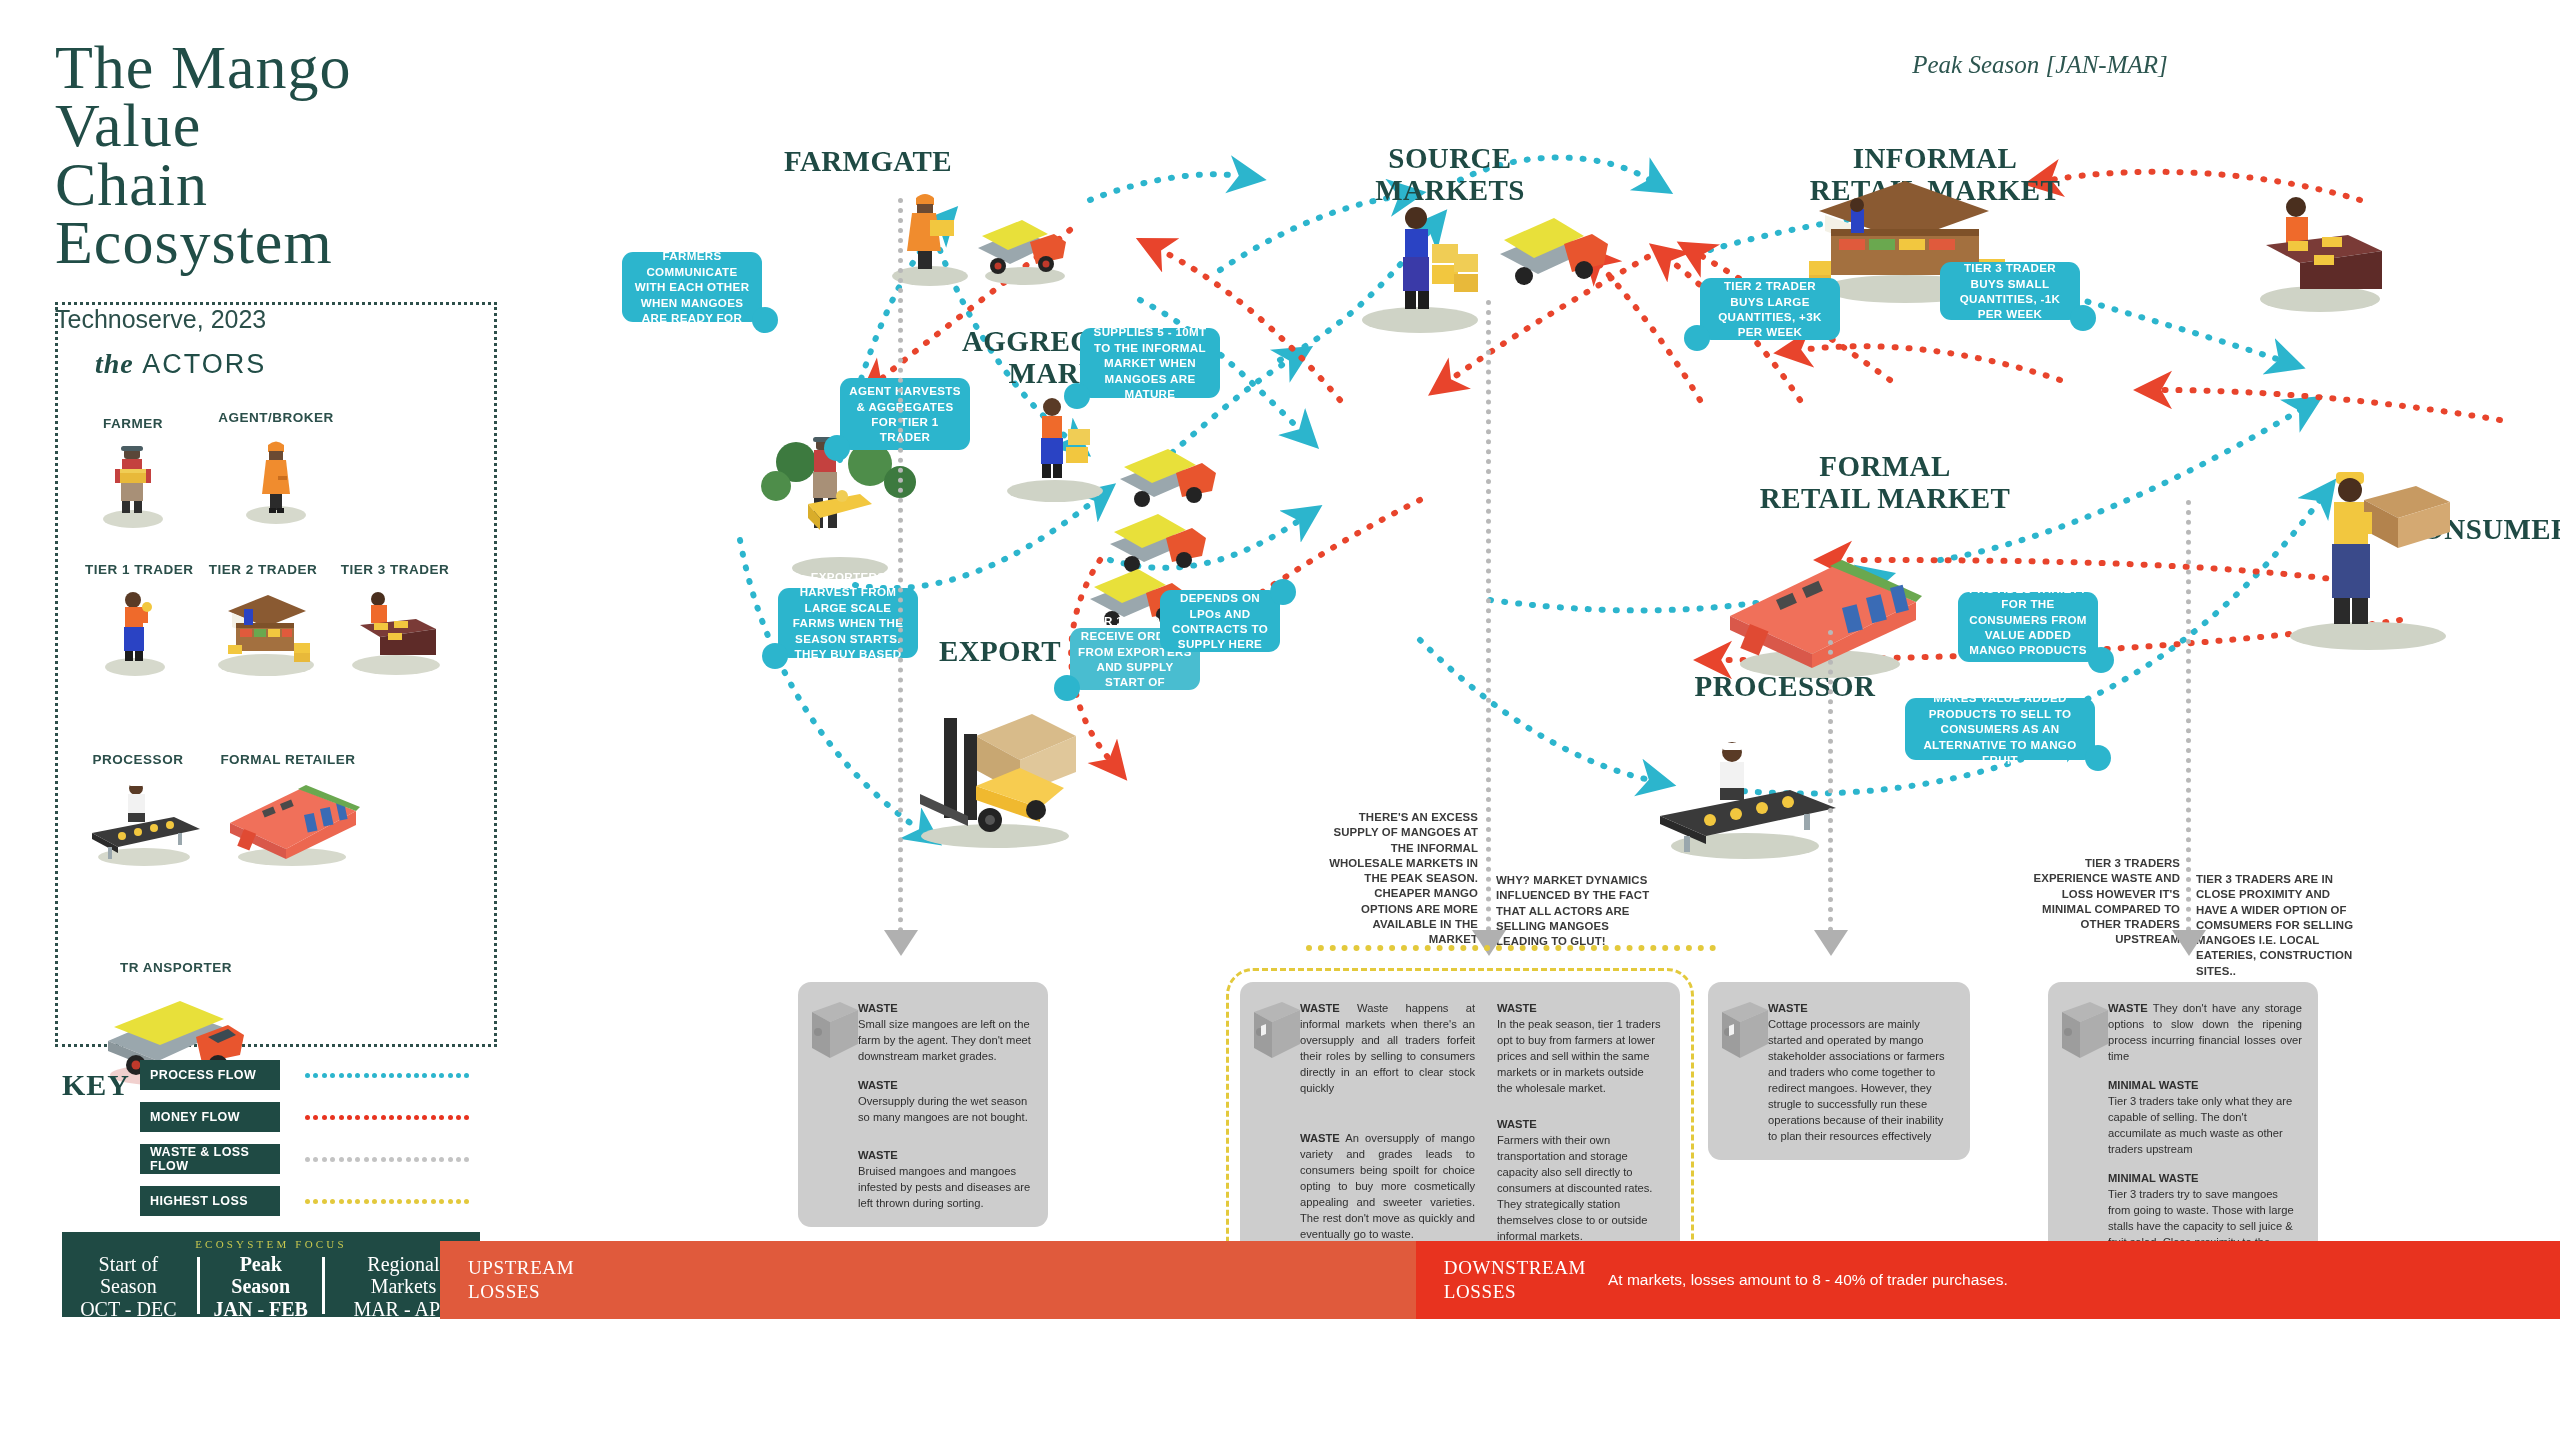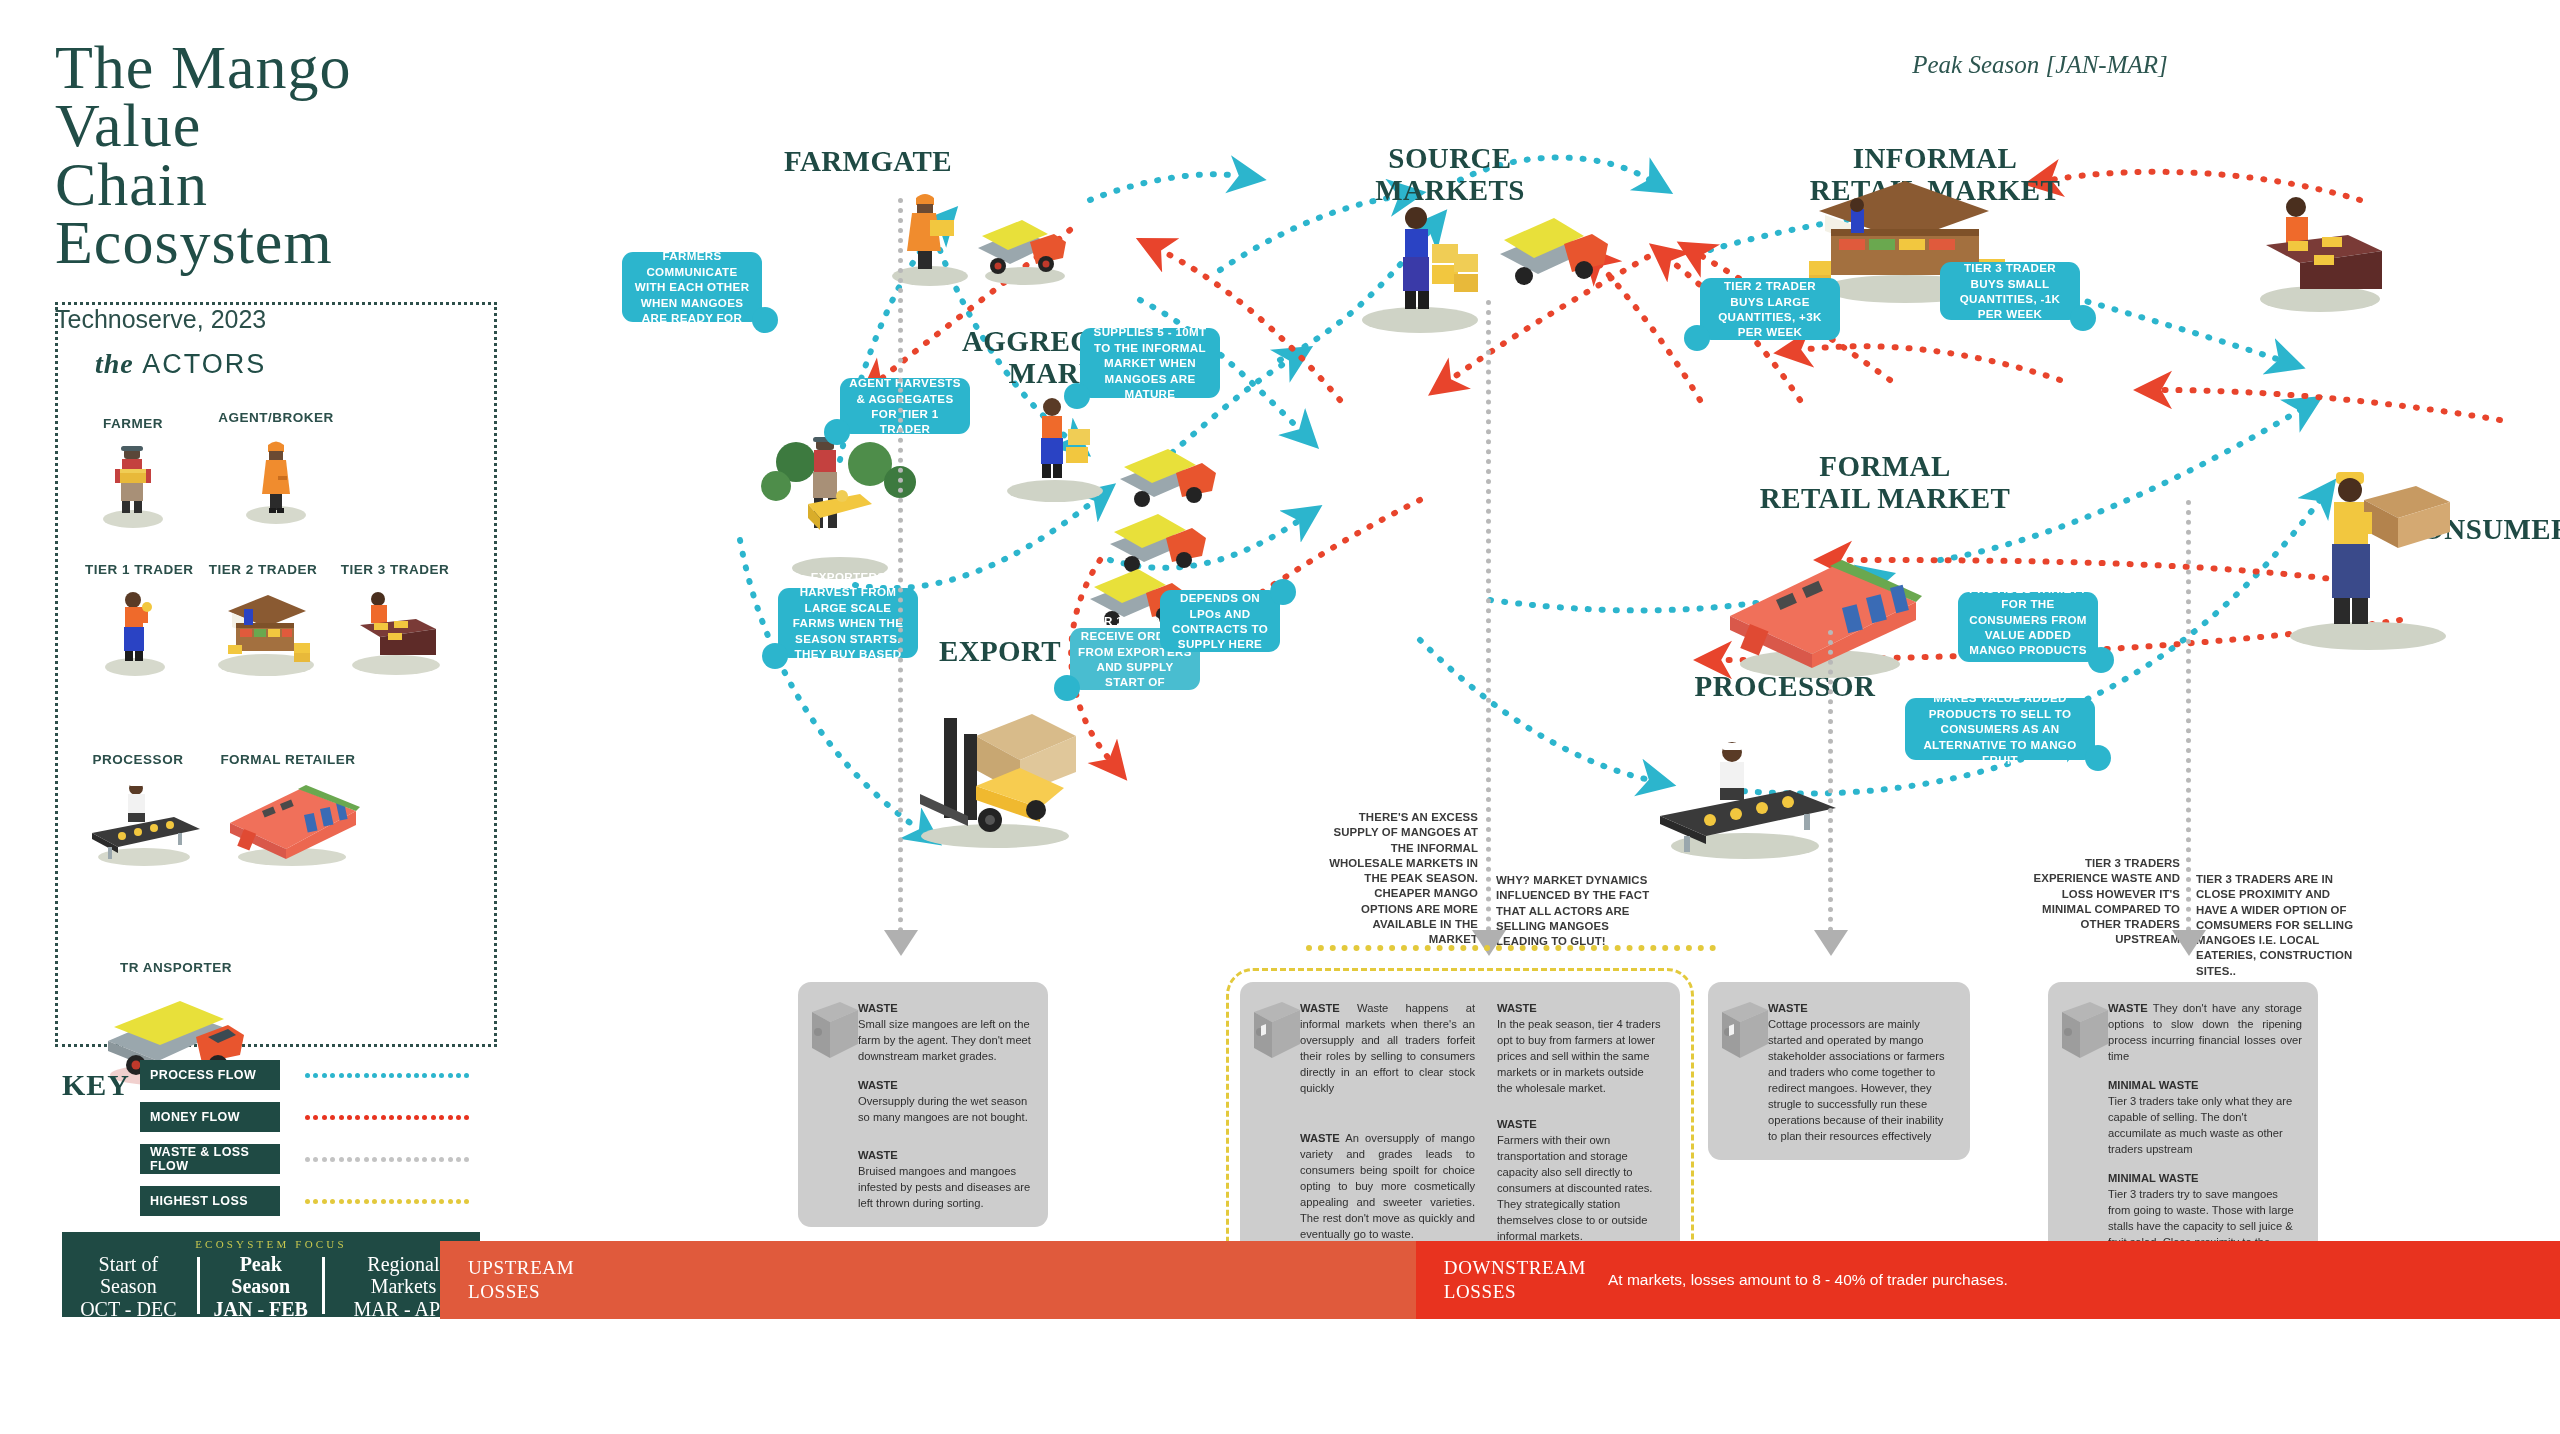--- a/index.html
+++ b/index.html
@@ -646,21 +646,21 @@
       <path d="M158 58 L210 42 L210 72 L158 88 Z" fill="#d4a972"></path>
       <rect x="120" y="52" width="12" height="22" fill="#f2c73f"></rect>
     </svg>
   </div>
 
   <div class="callout" style="left:-18px; top:252px; width:140px; height:70px;">
     <span>AGENTS AND FARMERS COMMUNICATE WITH EACH OTHER WHEN MANGOES ARE READY FOR HARVEST</span>
     <span class="tail br"></span>
   </div>
 
-  <div class="callout" style="left:200px; top:378px; width:130px; height:56px;">
+  <div class="callout" style="left:200px; top:378px; width:130px; height:72px;">
     <span>AGENT HARVESTS &amp; AGGREGATES FOR TIER 1 TRADER</span>
     <span class="tail bl"></span>
   </div>
 
   <div class="callout" style="left:138px; top:588px; width:140px; height:70px;">
     <span>EXPORTERS HARVEST FROM LARGE SCALE FARMS WHEN THE SEASON STARTS. THEY BUY BASED ON GRADES</span>
     <span class="tail bl"></span>
   </div>
 
   <div class="callout" style="left:430px; top:628px; width:130px; height:62px; background:#49bdd0;">
@@ -740,21 +740,21 @@
       <path d="M24 26 L52 14 L52 48 L24 62 Z" fill="#adadad"></path>
       <circle cx="12" cy="36" r="4" fill="#8d8d8d"></circle>
       <path d="M13 30 l5 -2 l0 10 l-5 2 z" fill="#f2f2f2"></path>
     </svg>
     <div class="cols">
       <div style="width:175px;">
         <p class="just"><b>WASTE</b> <span>Waste happens at informal markets when there's an oversupply and all traders forfeit their roles by selling to consumers directly in an effort to clear stock quickly</span></p>
         <p class="just" style="margin-top:34px;"><b>WASTE</b> <span>An oversupply of mango variety and grades leads to consumers being spoilt for choice opting to buy more cosmetically appealing and sweeter varieties. The rest don't move as quickly and eventually go to waste.</span></p>
       </div>
       <div style="width:165px;">
-        <p><b>WASTE</b><br><span>In the peak season, tier 4 traders opt to buy from farmers at lower prices and sell within the same markets or in markets outside the wholesale market.</span></p>
+        <p><b>WASTE</b><br><span>In the peak season, tier 1 traders opt to buy from farmers at lower prices and sell within the same markets or in markets outside the wholesale market.</span></p>
         <p style="margin-top:20px;"><b>WASTE</b><br><span>Farmers with their own transportation and storage capacity also sell directly to consumers at discounted rates. They strategically station themselves close to or outside informal markets.</span></p>
       </div>
     </div>
   </div>
 
   <div class="waste-card" style="left:1068px; top:982px; width:262px;">
     <svg class="bin" viewBox="0 0 56 66">
       <path d="M6 16 L34 6 L52 14 L24 26 Z" fill="#b6b6b6"></path>
       <path d="M6 16 L24 26 L24 62 L6 52 Z" fill="#9d9d9d"></path>
       <path d="M24 26 L52 14 L52 48 L24 62 Z" fill="#adadad"></path>

